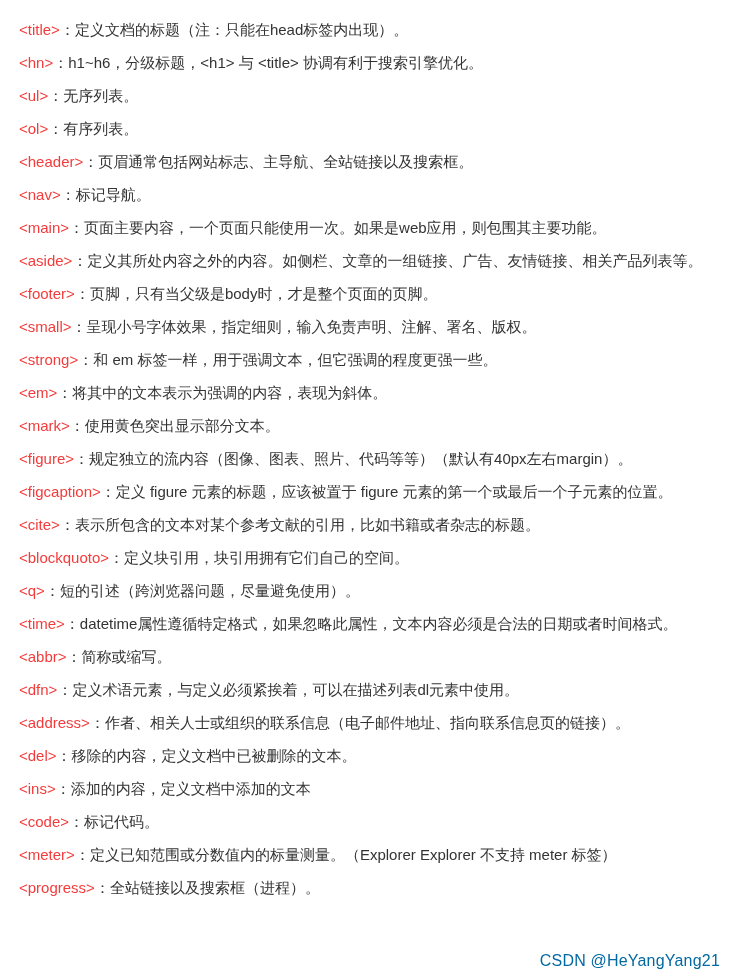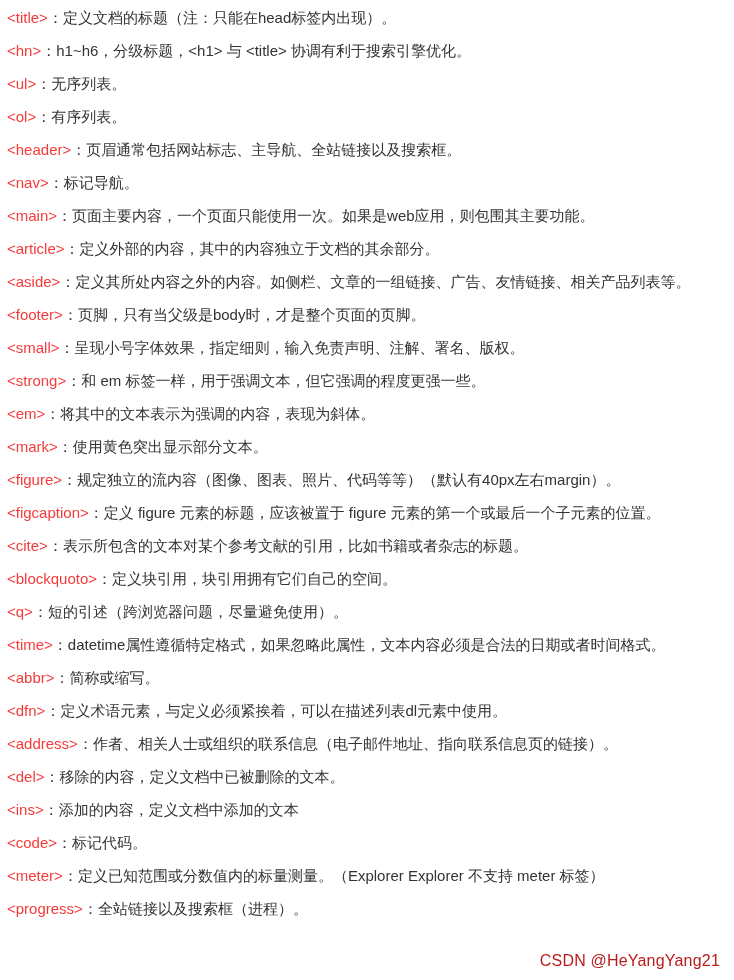--- a/index.html
+++ b/index.html
@@ -14,21 +14,21 @@
       overflow: hidden;
       font-family: "Liberation Sans", "DejaVu Sans", sans-serif;
       font-size: 15px;
       color: #333333;
     }
     .list {
       position: absolute;
       left: 7px;
       top: 6px;
       right: 0;
-      margin: 0;
+      margin: 12px;
       padding: 0;
     }
     .row {
       height: 33px;
       line-height: 24px;
       white-space: nowrap;
       letter-spacing: 0;
     }
     .tag {
       color: #f43b3b;
@@ -37,36 +37,35 @@
       color: #333333;
     }
     .desc {
       color: #333333;
     }
     .watermark {
       position: absolute;
       right: 14px;
       bottom: 10px;
       font-size: 16px;
-      color: #b91c1c;
+      color: #0369a1;
       letter-spacing: 0.2px;
     }
   </style>
 </head>
 <body>
 
 <div class="list">
   <div class="row"><span class="tag">&lt;title&gt;</span><span class="sep">：</span><span class="desc">定义文档的标题（注：只能在head标签内出现）。</span></div>
   <div class="row"><span class="tag">&lt;hn&gt;</span><span class="sep">：</span><span class="desc">h1~h6，分级标题，&lt;h1&gt; 与 &lt;title&gt; 协调有利于搜索引擎优化。</span></div>
   <div class="row"><span class="tag">&lt;ul&gt;</span><span class="sep">：</span><span class="desc">无序列表。</span></div>
   <div class="row"><span class="tag">&lt;ol&gt;</span><span class="sep">：</span><span class="desc">有序列表。</span></div>
   <div class="row"><span class="tag">&lt;header&gt;</span><span class="sep">：</span><span class="desc">页眉通常包括网站标志、主导航、全站链接以及搜索框。</span></div>
   <div class="row"><span class="tag">&lt;nav&gt;</span><span class="sep">：</span><span class="desc">标记导航。</span></div>
   <div class="row"><span class="tag">&lt;main&gt;</span><span class="sep">：</span><span class="desc">页面主要内容，一个页面只能使用一次。如果是web应用，则包围其主要功能。</span></div>
-  <div class="row"><span class="tag">&lt;article&gt;</span><span class="sep">：</span><span class="desc">定义外部的内容，其中的内容独立于文档的其余部分。</span></div>
   <div class="row"><span class="tag">&lt;aside&gt;</span><span class="sep">：</span><span class="desc">定义其所处内容之外的内容。如侧栏、文章的一组链接、广告、友情链接、相关产品列表等。</span></div>
   <div class="row"><span class="tag">&lt;footer&gt;</span><span class="sep">：</span><span class="desc">页脚，只有当父级是body时，才是整个页面的页脚。</span></div>
   <div class="row"><span class="tag">&lt;small&gt;</span><span class="sep">：</span><span class="desc">呈现小号字体效果，指定细则，输入免责声明、注解、署名、版权。</span></div>
   <div class="row"><span class="tag">&lt;strong&gt;</span><span class="sep">：</span><span class="desc">和 em 标签一样，用于强调文本，但它强调的程度更强一些。</span></div>
   <div class="row"><span class="tag">&lt;em&gt;</span><span class="sep">：</span><span class="desc">将其中的文本表示为强调的内容，表现为斜体。</span></div>
   <div class="row"><span class="tag">&lt;mark&gt;</span><span class="sep">：</span><span class="desc">使用黄色突出显示部分文本。</span></div>
   <div class="row"><span class="tag">&lt;figure&gt;</span><span class="sep">：</span><span class="desc">规定独立的流内容（图像、图表、照片、代码等等）（默认有40px左右margin）。</span></div>
   <div class="row"><span class="tag">&lt;figcaption&gt;</span><span class="sep">：</span><span class="desc">定义 figure 元素的标题，应该被置于 figure 元素的第一个或最后一个子元素的位置。</span></div>
   <div class="row"><span class="tag">&lt;cite&gt;</span><span class="sep">：</span><span class="desc">表示所包含的文本对某个参考文献的引用，比如书籍或者杂志的标题。</span></div>
   <div class="row"><span class="tag">&lt;blockquoto&gt;</span><span class="sep">：</span><span class="desc">定义块引用，块引用拥有它们自己的空间。</span></div>

